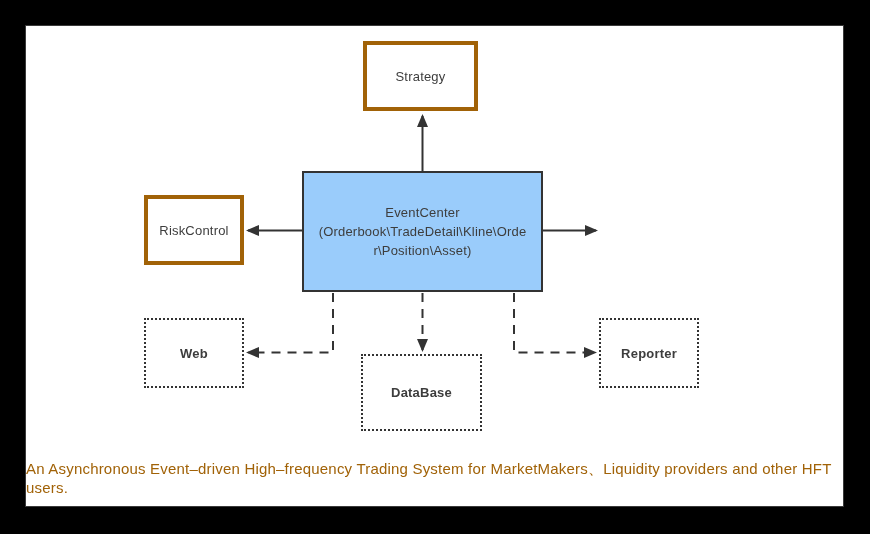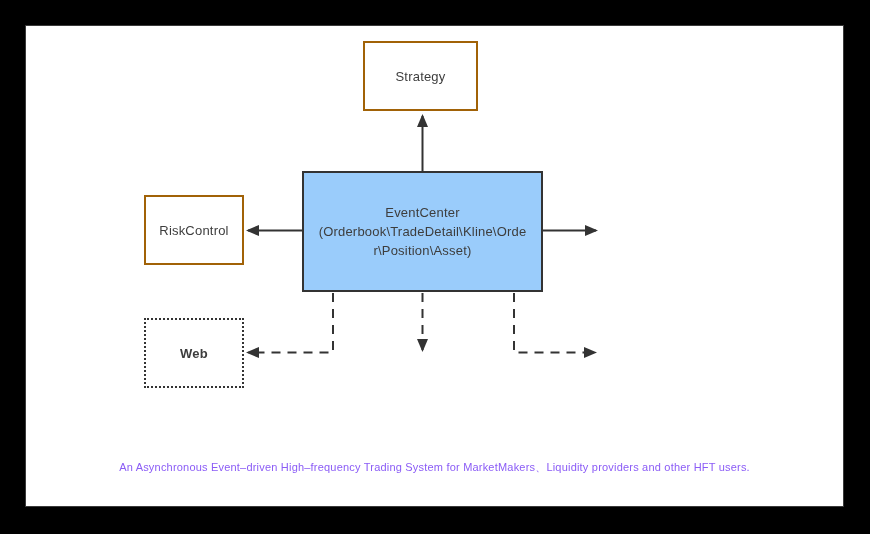--- a/index.html
+++ b/index.html
@@ -33,21 +33,21 @@
     display: flex;
     align-items: center;
     justify-content: center;
     text-align: center;
     font-size: 13px;
     color: #3d3d3d;
     line-height: 19px;
     letter-spacing: 0.2px;
     background: #ffffff;
   }
-  .node.solid  { border: 2px solid #a16207; }
+  .node.solid  { border: 4px solid #a16207; }
   .node.dotted { border: 2px dotted #333333; font-weight: bold; }
   .node.filled { background: #9ACCFB; border: 2px solid #333333; }
   .node .label { white-space: pre-line; padding: 0 4px; }
 
   #node-strategy    { left: 337px; top: 15px;  width: 115px; height: 70px; }
   #node-eventcenter { left: 276px; top: 145px; width: 241px; height: 121px; }
   #node-riskcontrol { left: 118px; top: 169px; width: 100px; height: 70px; }
   #node-heartbeat   { left: 574px; top: 169px; width: 100px; height: 70px; }
   #node-web         { left: 118px; top: 292px; width: 100px; height: 70px; }
   #node-database    { left: 335px; top: 328px; width: 121px; height: 77px; }
@@ -58,23 +58,22 @@
     left: 0; top: 0;
     width: 819px;
     height: 482px;
     pointer-events: none;
   }
   .caption {
     position: absolute;
     left: 0;
     top: 434px;
     width: 100%;
-    text-align: center;
-    font-size: 11px;
-    color: #8b5cf6;
+    font-size: 15px;
+    color: #a16207;
     letter-spacing: 0.2px;
   }
 </style>
 </head>
 <body>
 
 <div class="frame">
   <div class="canvas">
 
     <svg class="edges-svg" viewBox="0 0 819 482" xmlns="http://www.w3.org/2000/svg">
@@ -105,17 +104,23 @@
 
     <div class="node solid" id="node-riskcontrol">
       <span class="label">RiskControl</span>
     </div>
 
 
     <div class="node dotted" id="node-web">
       <span class="label">Web</span>
     </div>
 
+    <div class="node dotted" id="node-database">
+      <span class="label">DataBase</span>
+    </div>
 
+    <div class="node dotted" id="node-reporter">
+      <span class="label">Reporter</span>
+    </div>
 
     <div class="caption">An Asynchronous Event–driven High–frequency Trading System for MarketMakers、Liquidity providers and other HFT users.</div>
   </div>
 </div>
 
 </body></html>

